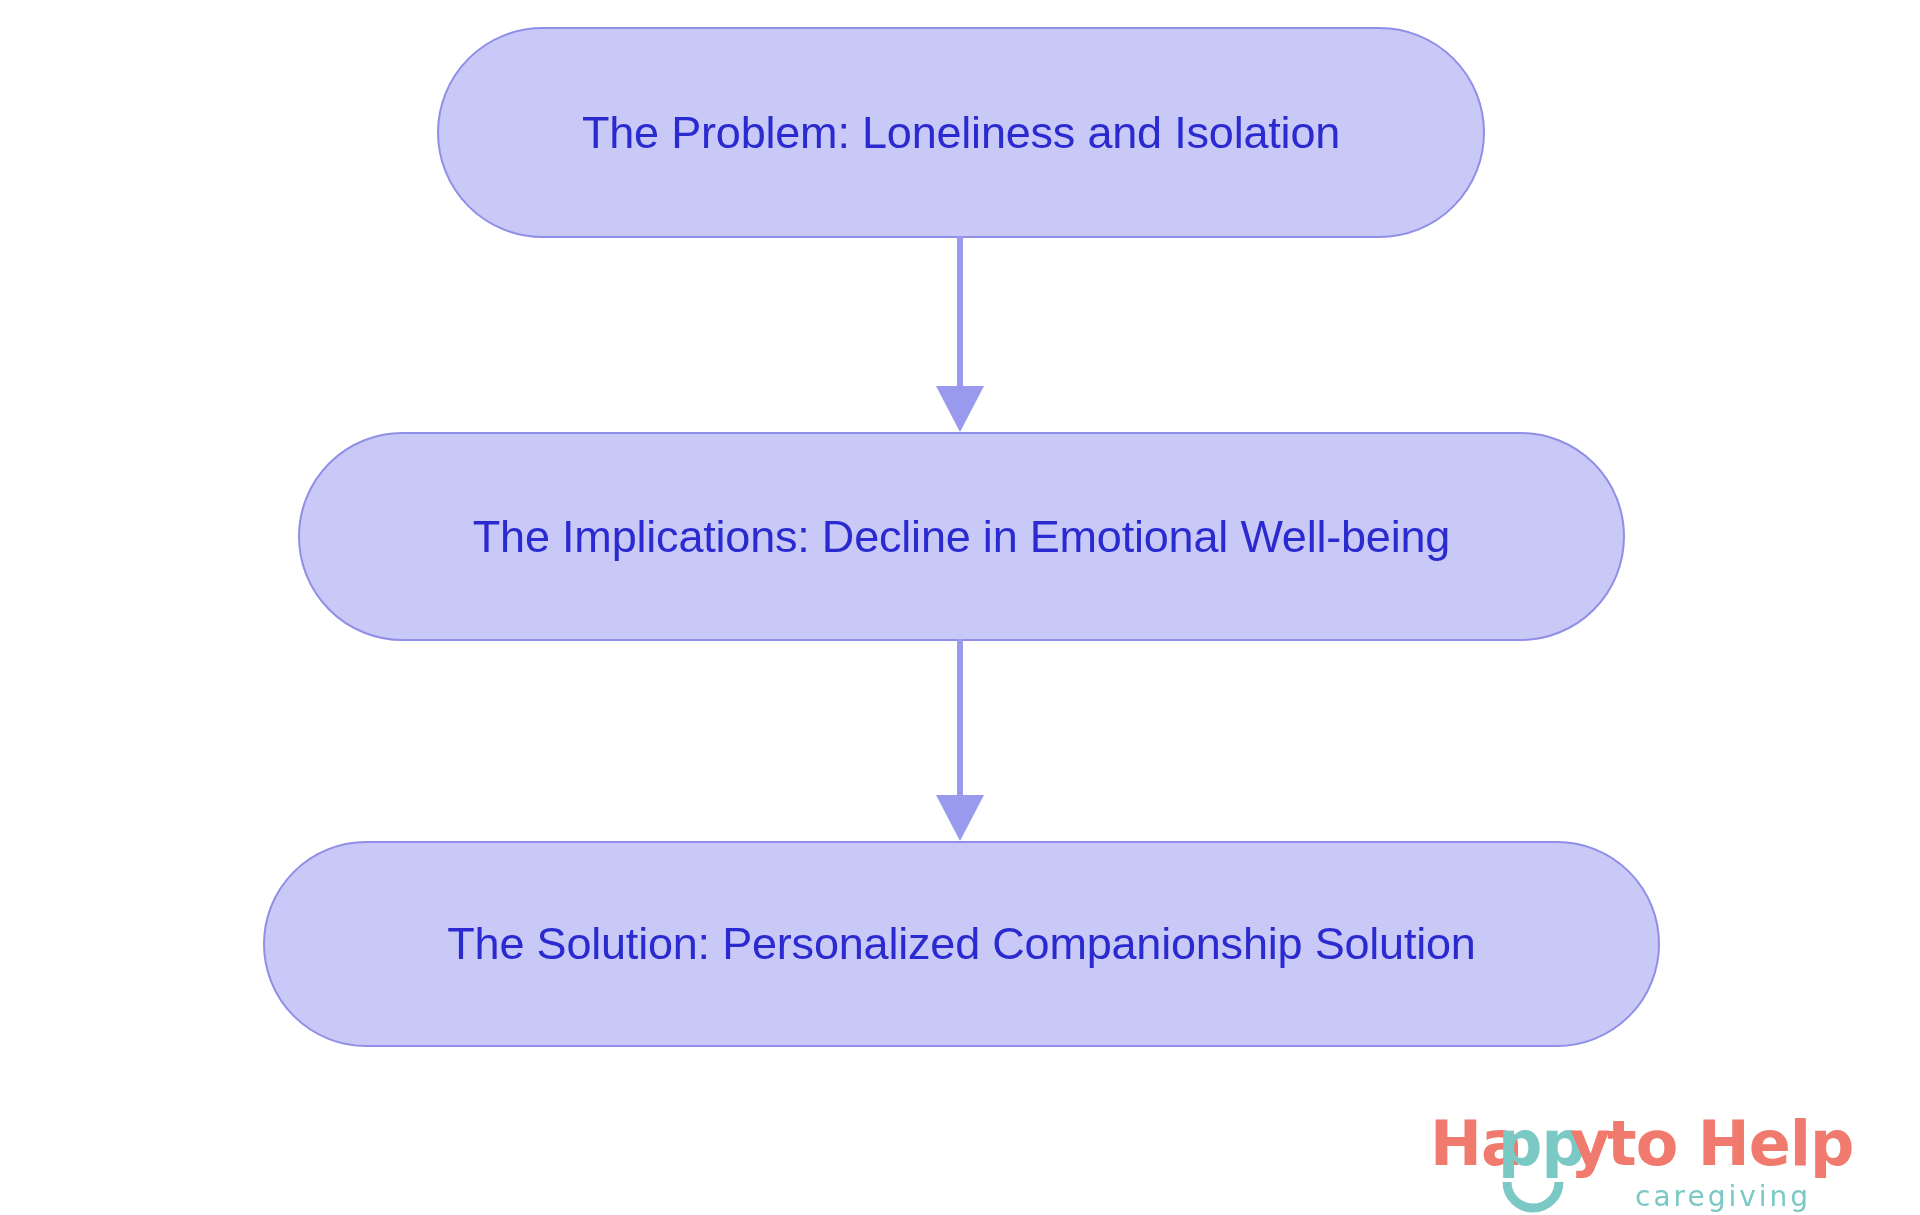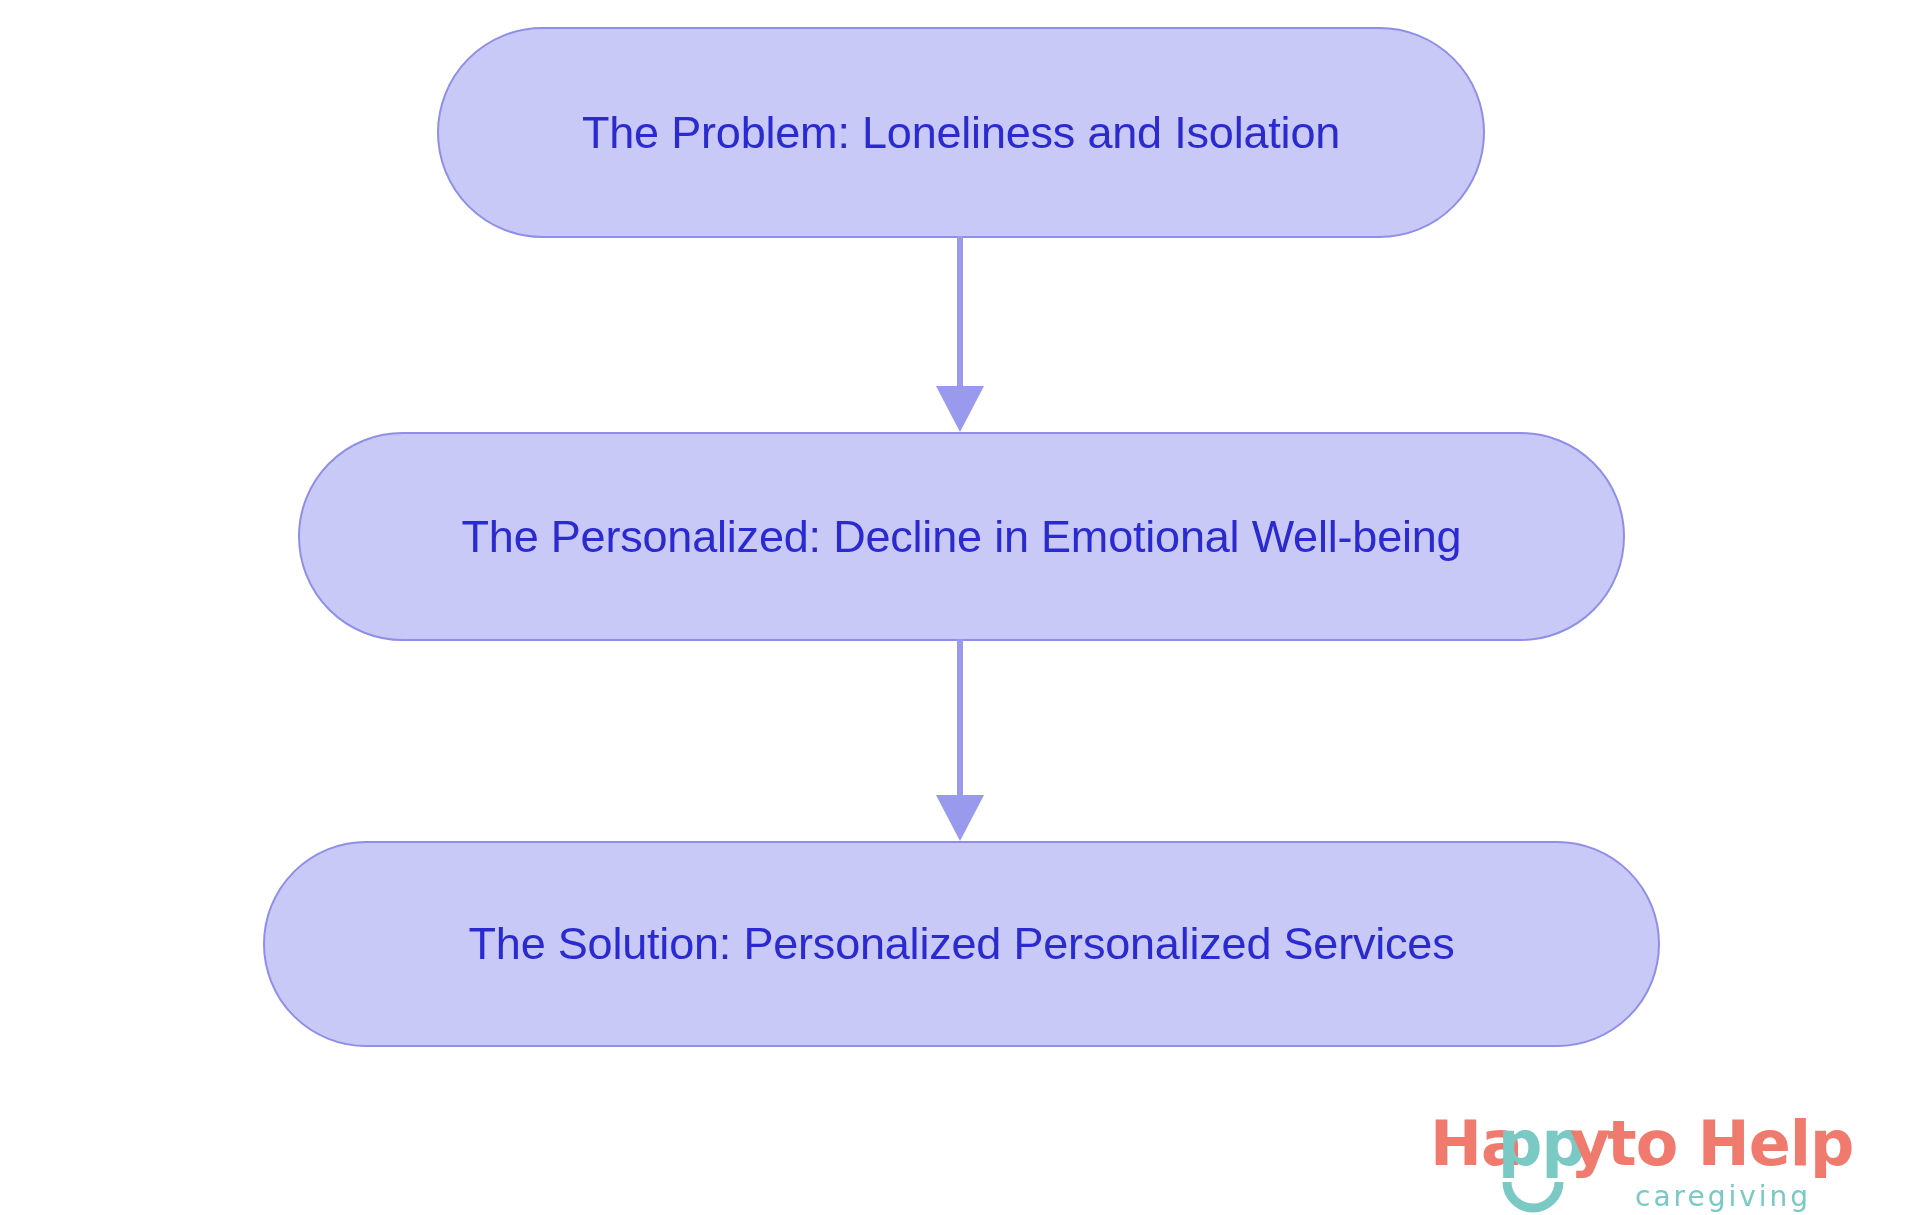--- a/index.html
+++ b/index.html
@@ -114,32 +114,32 @@
   </div>
 
   <div class="connector" id="connector-1">
     <svg viewBox="0 0 96 200" preserveAspectRatio="none" aria-hidden="true">
       <line x1="48" y1="0" x2="48" y2="152" stroke="#9999ee" stroke-width="6"></line>
       <polygon points="24,150 72,150 48,196" fill="#9999ee"></polygon>
     </svg>
   </div>
 
   <div class="node" id="node-implications">
-    <span class="node-label">The Personalized: Decline in Emotional Well-being</span>
+    <span class="node-label">The Implications: Decline in Emotional Well-being</span>
   </div>
 
   <div class="connector" id="connector-2">
     <svg viewBox="0 0 96 206" preserveAspectRatio="none" aria-hidden="true">
       <line x1="48" y1="0" x2="48" y2="158" stroke="#9999ee" stroke-width="6"></line>
       <polygon points="24,156 72,156 48,202" fill="#9999ee"></polygon>
     </svg>
   </div>
 
   <div class="node" id="node-solution">
-    <span class="node-label">The Solution: Personalized Personalized Services</span>
+    <span class="node-label">The Solution: Personalized Companionship Solution</span>
   </div>
 
   <div id="brand-logo">
     <svg viewBox="0 0 470 110" aria-hidden="true">
 
       <path d="M 77 72 A 26 26 0 0 0 129 72" fill="none" stroke="#7ac9c4" stroke-width="9" stroke-linecap="butt"></path>
       <text x="0" y="55" class="logo-wordmark" fill="#ef7a6d">Ha</text>
       <text x="68" y="55" class="logo-wordmark" fill="#7ac9c4">pp</text>
       <text x="140" y="55" class="logo-wordmark" fill="#ef7a6d">y</text>
       <text x="177" y="55" class="logo-wordmark" fill="#ef7a6d"> to Help</text>

